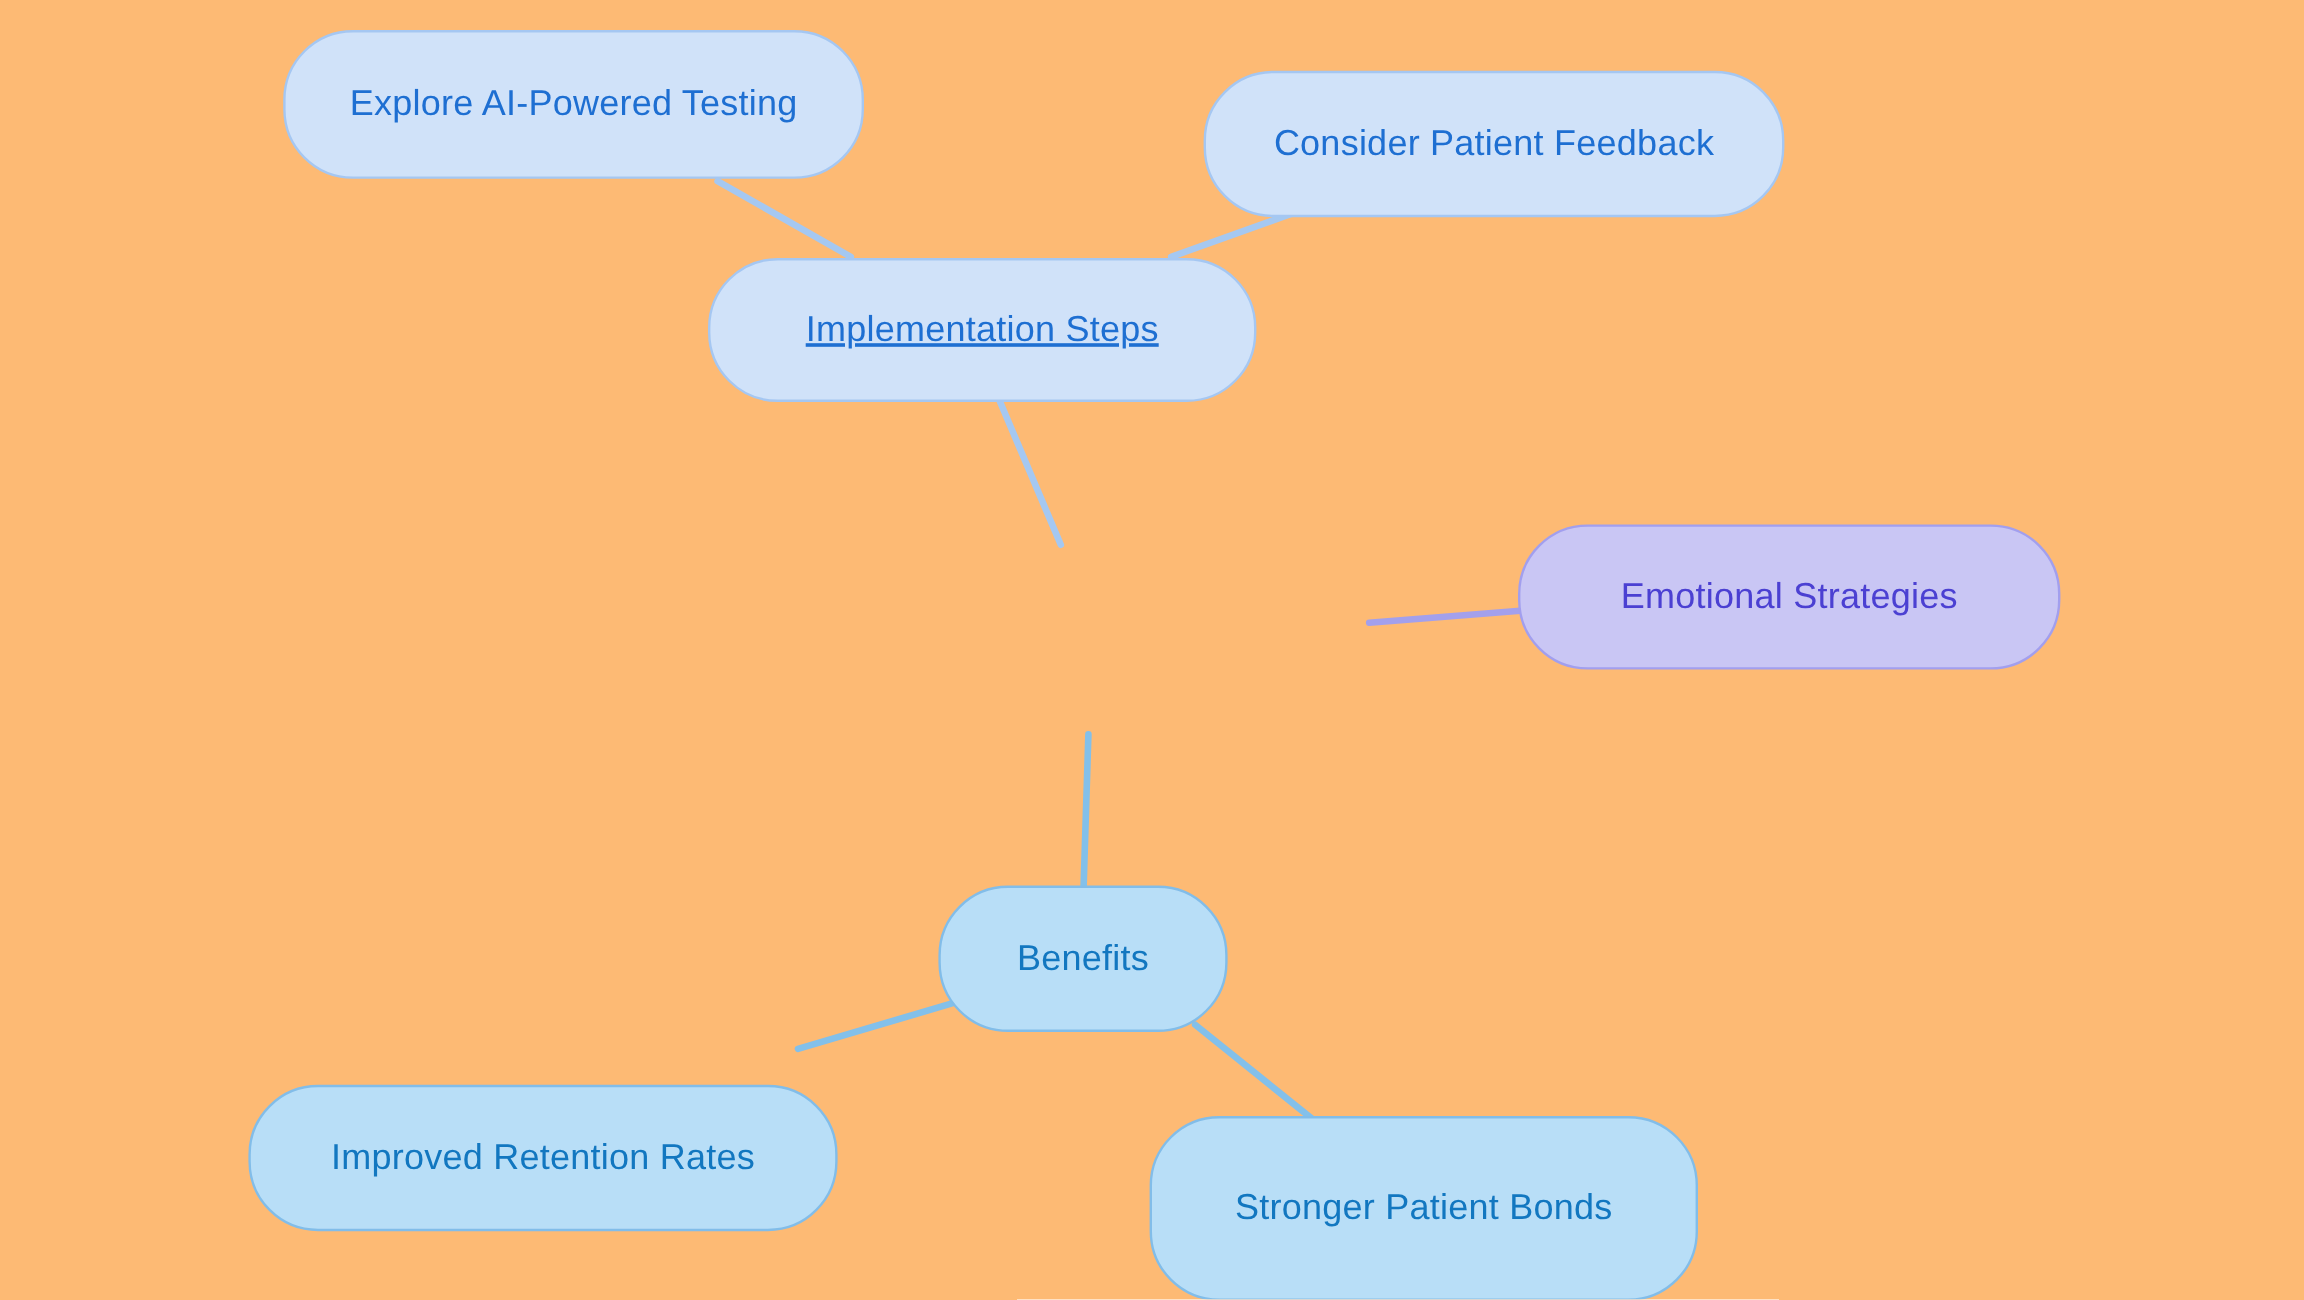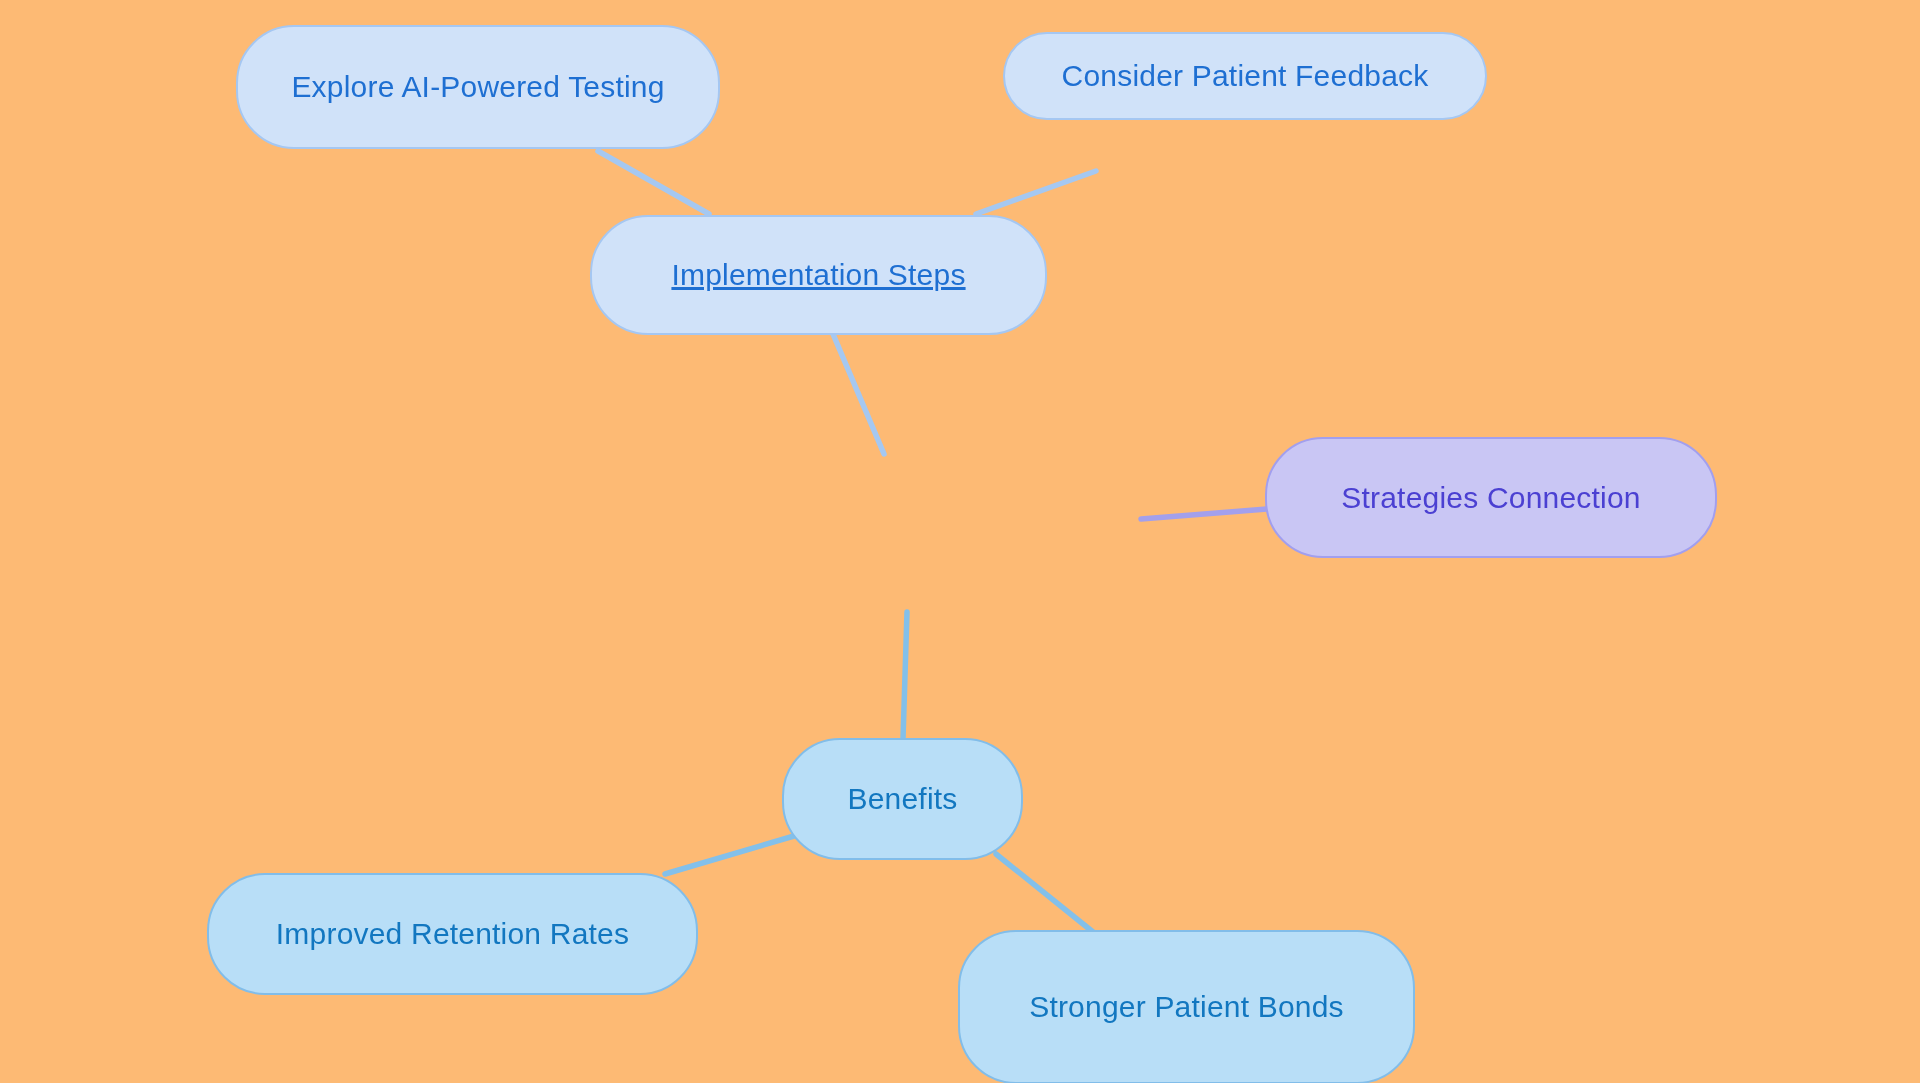--- a/index.html
+++ b/index.html
@@ -65,26 +65,26 @@
   .grp-central {
     background: #131a25;
     border: 2px solid #0c1017;
     color: #fafbfc;
     border-radius: 48px;
     line-height: 1.4;
   }
   .grp-central .label { max-width: 340px; }
 
   #n-explore        { left: 236px;  top: 25px;  width: 484px; height: 124px; }
-  #n-consider       { left: 1003px; top: 32px;  width: 484px; height: 88px; }
+  #n-consider       { left: 1003px; top: 59px;  width: 484px; height: 122px; }
   #n-implementation { left: 590px;  top: 215px; width: 457px; height: 120px; text-decoration: underline; }
   #n-central        { left: 683px;  top: 453px; width: 460px; height: 160px; }
   #n-emotional      { left: 1265px; top: 437px; width: 452px; height: 121px; }
   #n-benefits       { left: 782px;  top: 738px; width: 241px; height: 122px; }
-  #n-improved       { left: 207px;  top: 873px; width: 491px; height: 122px; }
+  #n-improved       { left: 207px;  top: 904px; width: 491px; height: 122px; }
   #n-stronger       { left: 958px;  top: 930px; width: 457px; height: 154px; }
 </style>
 </head>
 <body>
 
 <div class="canvas">
 
   <svg class="edges">
     <line x1="598" y1="151" x2="709" y2="214" stroke="#a5c8f1"></line>
     <line x1="1096" y1="171" x2="976" y2="214" stroke="#a5c8f1"></line>
@@ -102,21 +102,21 @@
   <div class="node grp-impl" id="n-consider">
     <span class="label">Consider Patient Feedback</span>
   </div>
 
   <div class="node grp-impl" id="n-implementation">
     <span class="label">Implementation Steps</span>
   </div>
 
 
   <div class="node grp-emotional" id="n-emotional">
-    <span class="label">Strategies Connection</span>
+    <span class="label">Emotional Strategies</span>
   </div>
 
   <div class="node grp-benefits" id="n-benefits">
     <span class="label">Benefits</span>
   </div>
 
   <div class="node grp-benefits" id="n-improved">
     <span class="label">Improved Retention Rates</span>
   </div>
 

